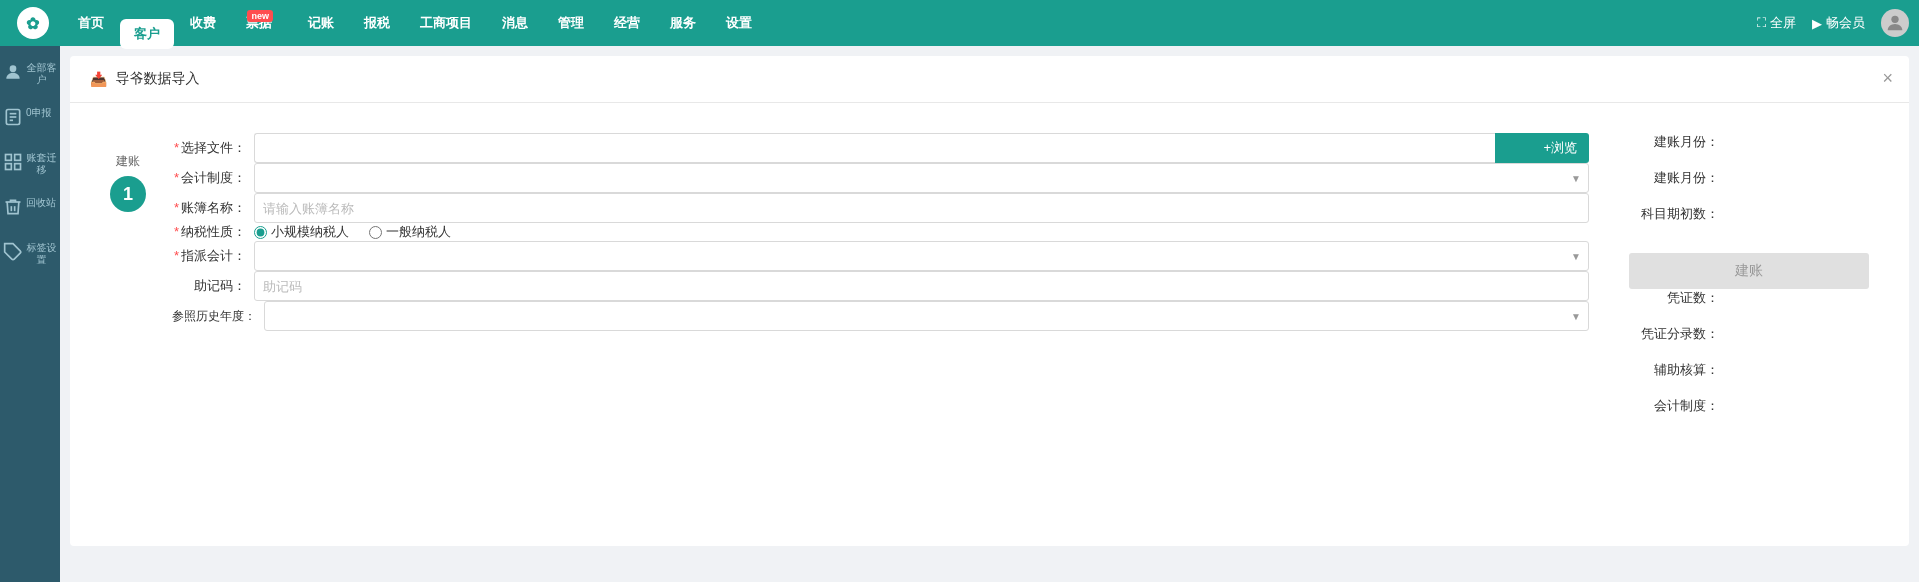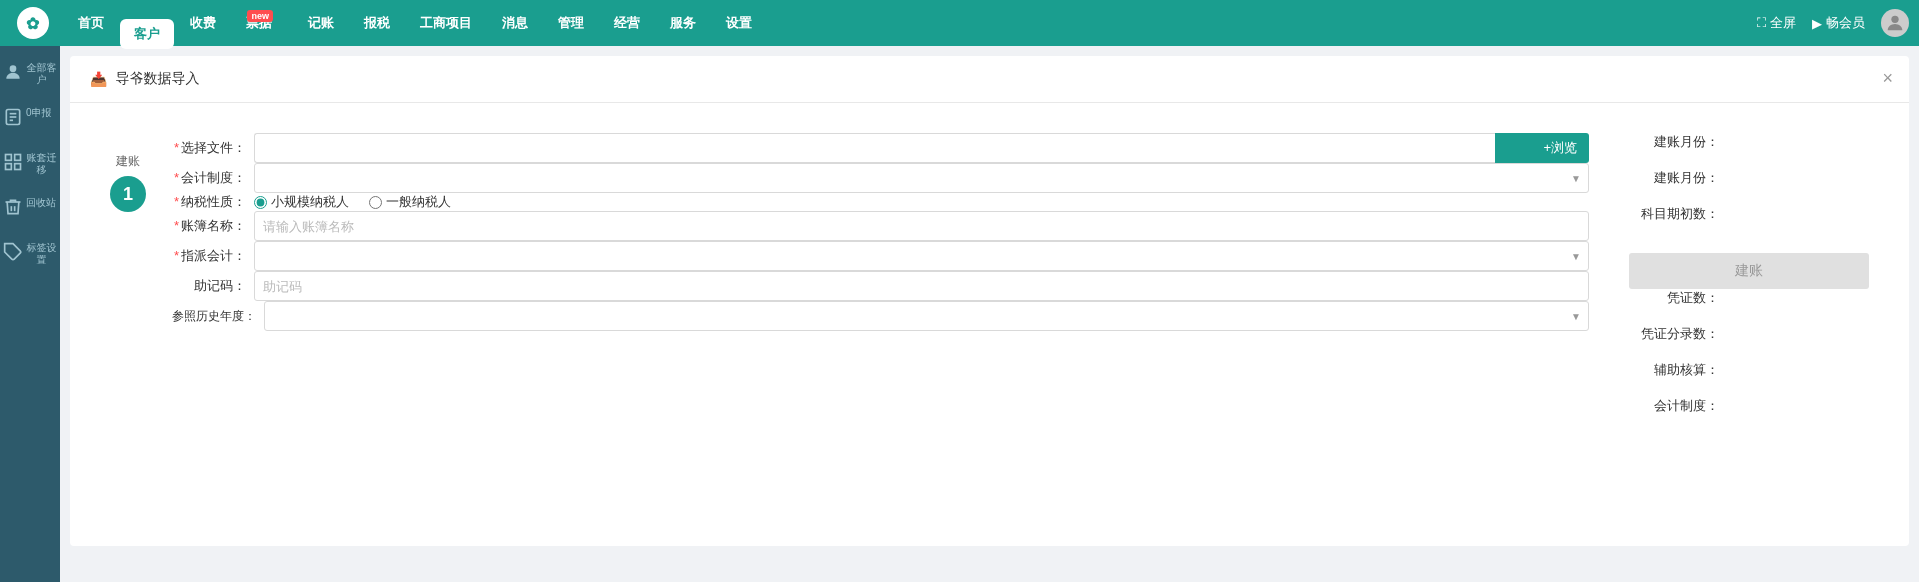--- a/index.html
+++ b/index.html
@@ -479,43 +479,43 @@
                 <span class="required-star">*</span>会计制度：
               </label>
               <div class="select-wrapper">
                 <select></select>
                 <span class="select-arrow">▼</span>
               </div>
             </div>
 
             <div class="form-row">
               <label class="form-label">
+                <span class="required-star">*</span>账簿名称：
+              </label>
+              <input type="text" class="form-input" placeholder="请输入账簿名称" style="">
+            </div>
+
+            <div class="form-row">
+              <label class="form-label">
                 <span class="required-star">*</span>纳税性质：
               </label>
               <div class="radio-group">
                 <label class="radio-item">
                   <input type="radio" name="taxtype" value="small" checked="" style="">
                   <span>小规模纳税人</span>
                 </label>
                 <label class="radio-item">
                   <input type="radio" name="taxtype" value="general" style="">
                   <span>一般纳税人</span>
                 </label>
               </div>
             </div>
 
             <div class="form-row">
               <label class="form-label">
-                <span class="required-star">*</span>账簿名称：
-              </label>
-              <input type="text" class="form-input" placeholder="请输入账簿名称" style="">
-            </div>
-
-            <div class="form-row">
-              <label class="form-label">
                 <span class="required-star">*</span>指派会计：
               </label>
               <div class="select-wrapper">
                 <select></select>
                 <span class="select-arrow">▼</span>
               </div>
             </div>
 
             <div class="form-row">
               <label class="form-label">助记码：</label>

